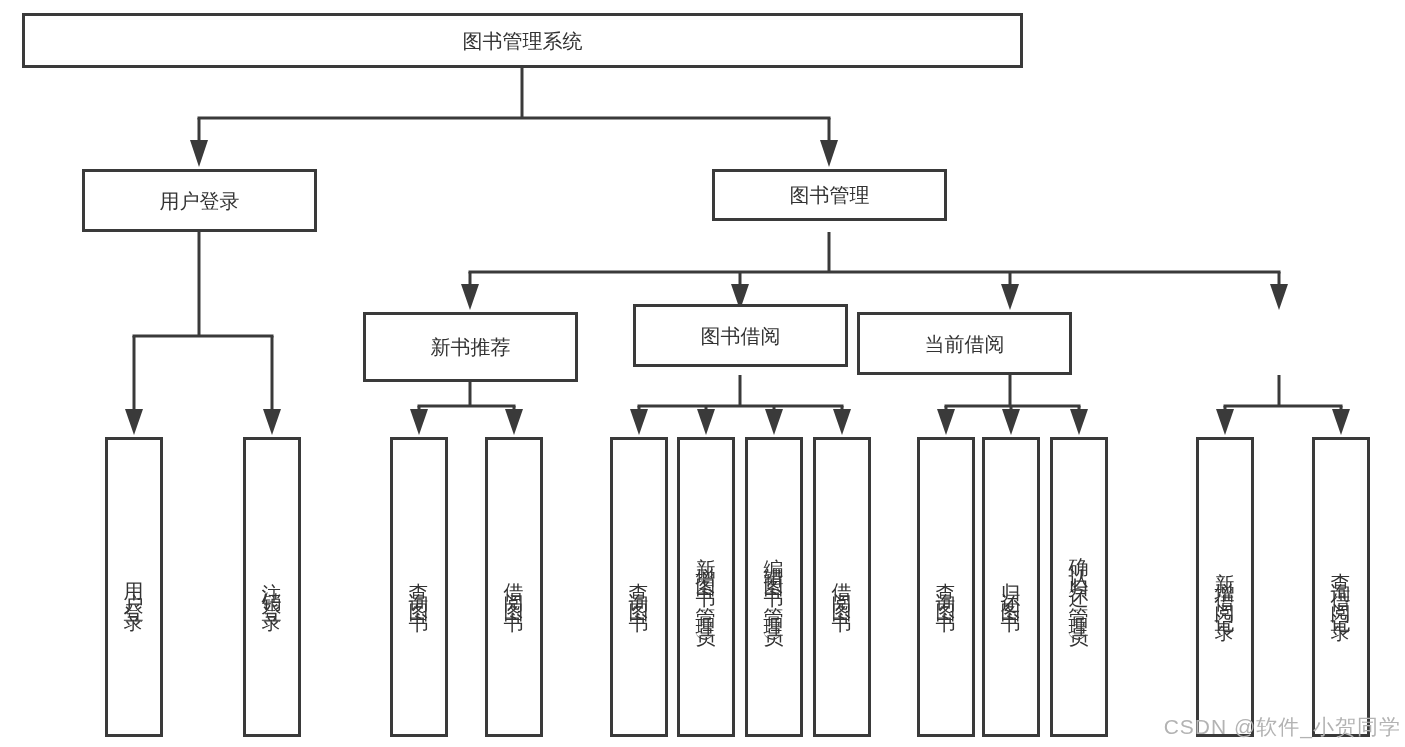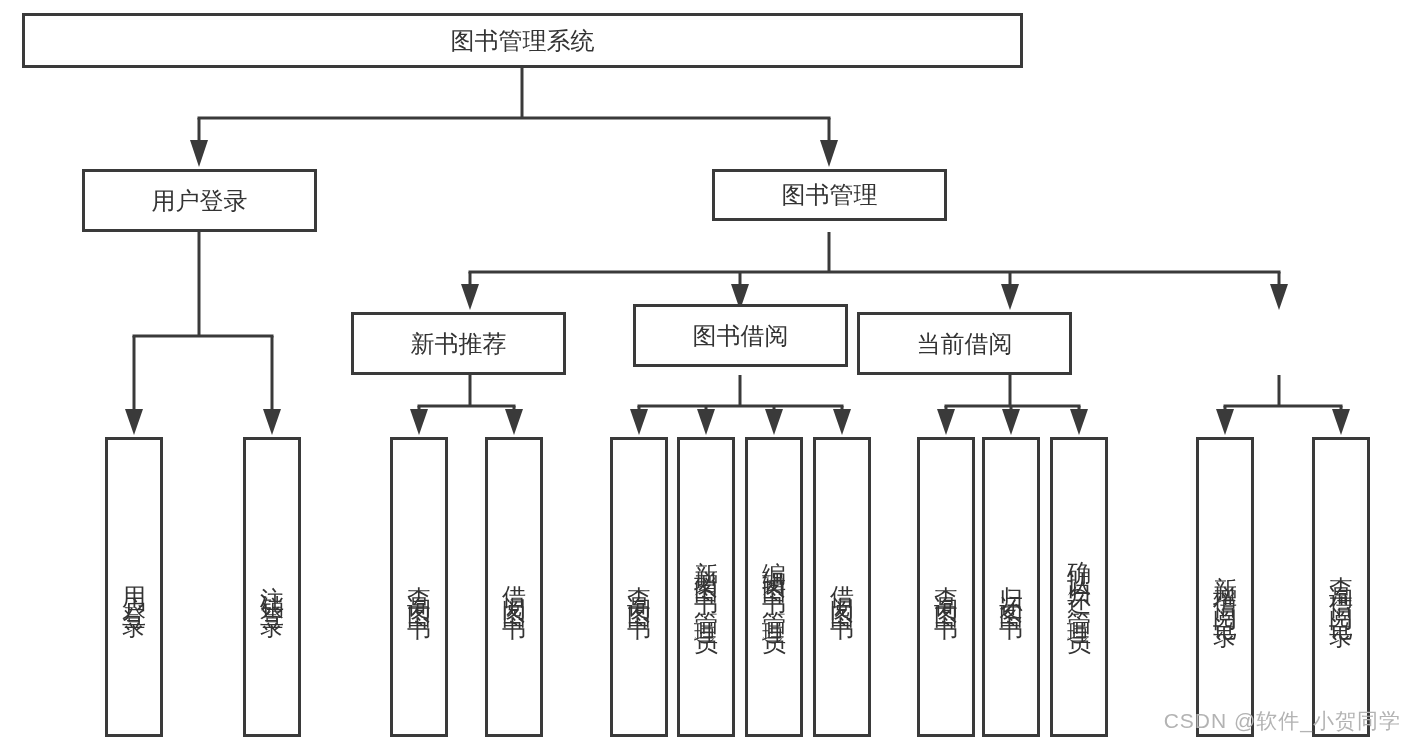--- a/index.html
+++ b/index.html
@@ -22,33 +22,33 @@
   }
   #connectors line{stroke:var(--line);stroke-width:3;}
   #connectors polygon{fill:var(--line);stroke:none;}
   .box{
     position:absolute;
     box-sizing:border-box;
     background:var(--bg);
     border:3px solid var(--line);
     display:flex;align-items:center;justify-content:center;
     color:var(--text);
-    font-size:24px;
+    font-size:20px;
     line-height:1;
   }
   .vbox{width:58px;height:300px;}
   .vlbl{
     writing-mode:vertical-rl;
     letter-spacing:10px;
     line-height:1;
     white-space:nowrap;
   }
   #watermark{
     position:absolute;
-    right:4px;bottom:12px;
+    right:4px;bottom:6px;
     color:var(--wm);
     font-size:21px;
     letter-spacing:1px;
     z-index:10;
   }
 </style>
 </head>
 <body>
 
 <div id="stage">
@@ -133,21 +133,21 @@
     <span>图书管理系统</span>
   </div>
 
   <div class="box" style="left:82px;top:169px;width:235px;height:63px">
     <span>用户登录</span>
   </div>
   <div class="box" style="left:712px;top:169px;width:235px;height:52px">
     <span>图书管理</span>
   </div>
 
-  <div class="box" style="left:351px;top:312px;width:215px;height:63px">
+  <div class="box" style="left:363px;top:312px;width:215px;height:70px">
     <span>新书推荐</span>
   </div>
   <div class="box" style="left:633px;top:304px;width:215px;height:63px">
     <span>图书借阅</span>
   </div>
   <div class="box" style="left:857px;top:312px;width:215px;height:63px">
     <span>当前借阅</span>
   </div>
 
   <div class="box vbox" style="left:105px;top:437px">

